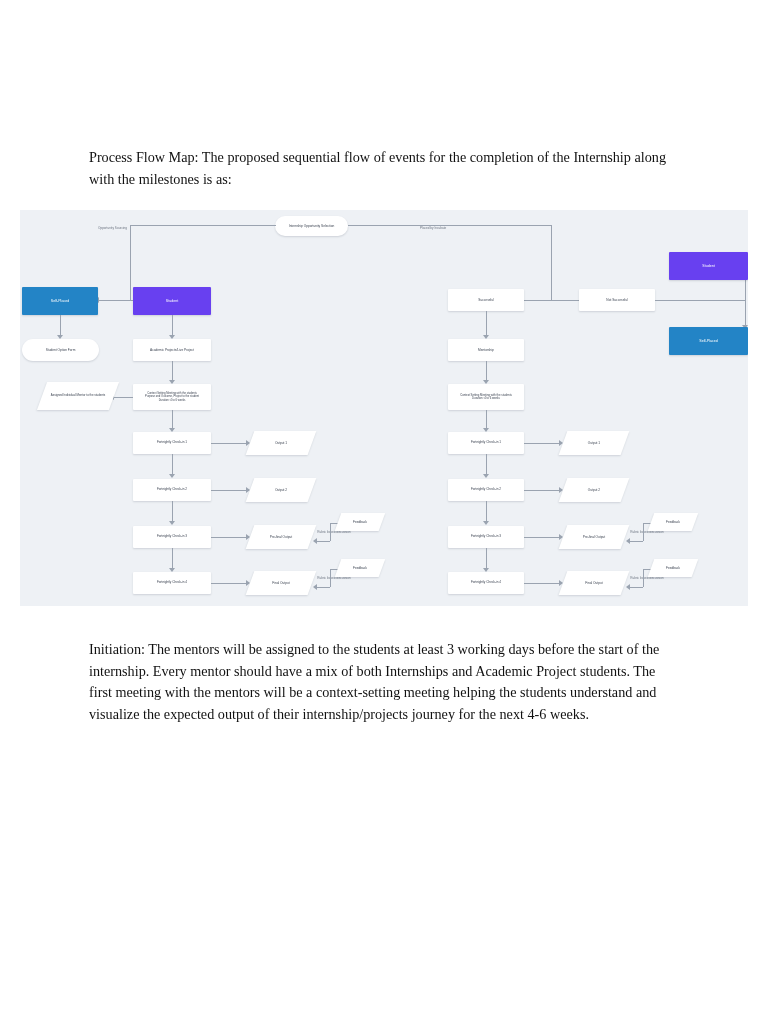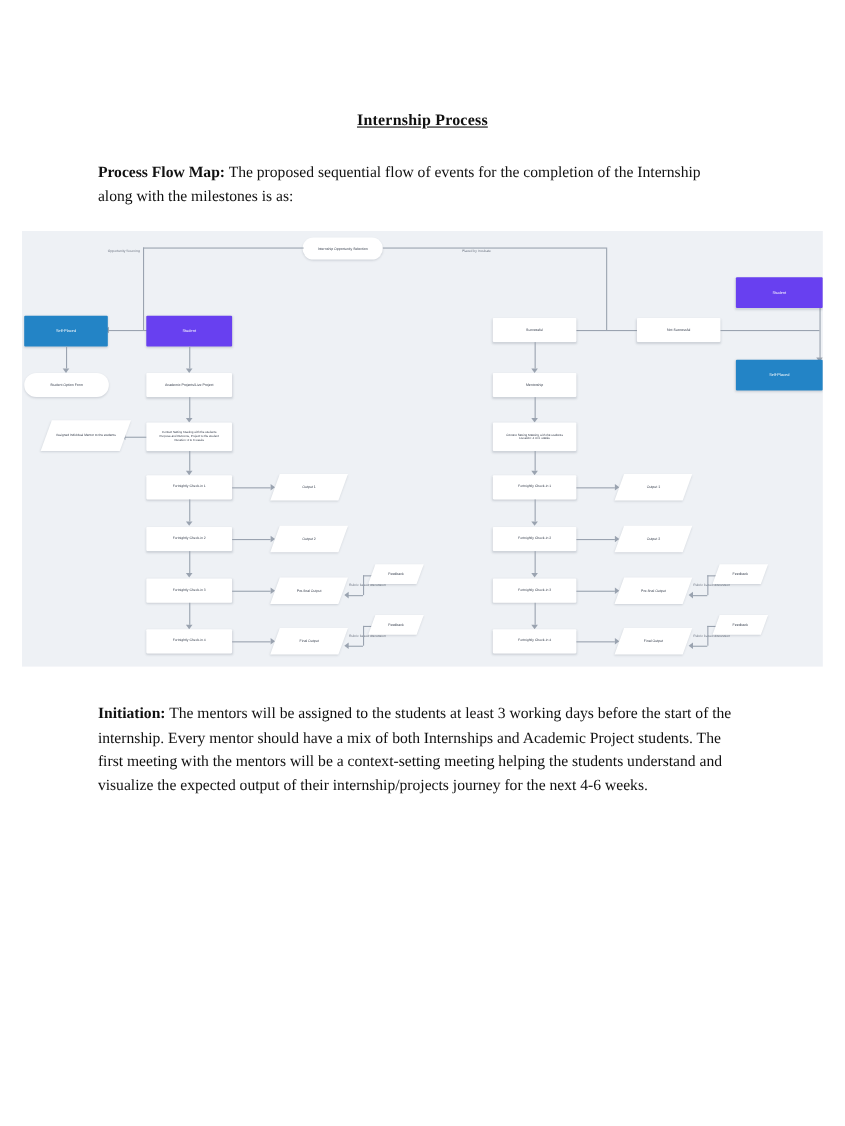--- a/index.html
+++ b/index.html
@@ -21,21 +21,21 @@
     font-size: 14.5px; font-weight: bold;
     text-decoration: underline;
     letter-spacing: .2px;
   }
 
   .para {
     position: absolute; left: 89px; width: 580px;
     font-size: 14.2px; line-height: 21.5px;
     text-align: left;
   }
-  .para b { font-weight: bold; text-align: center; }
+  .para b { font-weight: normal; text-align: center; }
   #intro-para { top: 133px; }
   #initiation-para { top: 625px; width: 585px; }
 
   
   .canvas {
     position: absolute; left: 20px; top: 210px;
     width: 728px; height: 396px;
     background: #eef1f5;
     overflow: hidden;
   }
@@ -84,21 +84,20 @@
     font-size: 3.1px;
     color: #6e7683;
     white-space: nowrap;
   }
 </style>
 </head>
 <body>
 
 <div class="page">
 
-  <h1 class="doc-title">Internship Process</h1>
 
   <p class="para" id="intro-para">
     <b>Process Flow Map:</b><span> The proposed sequential flow of events for the completion of the Internship along with the milestones is as:</span>
   </p>
 
   <div class="canvas">
 
     <div class="node round" style="left:255px; top:6px; width:73px; height:20px; font-size:3.2px;">
       <span class="t">Internship Opportunity Selection</span>
     </div>

